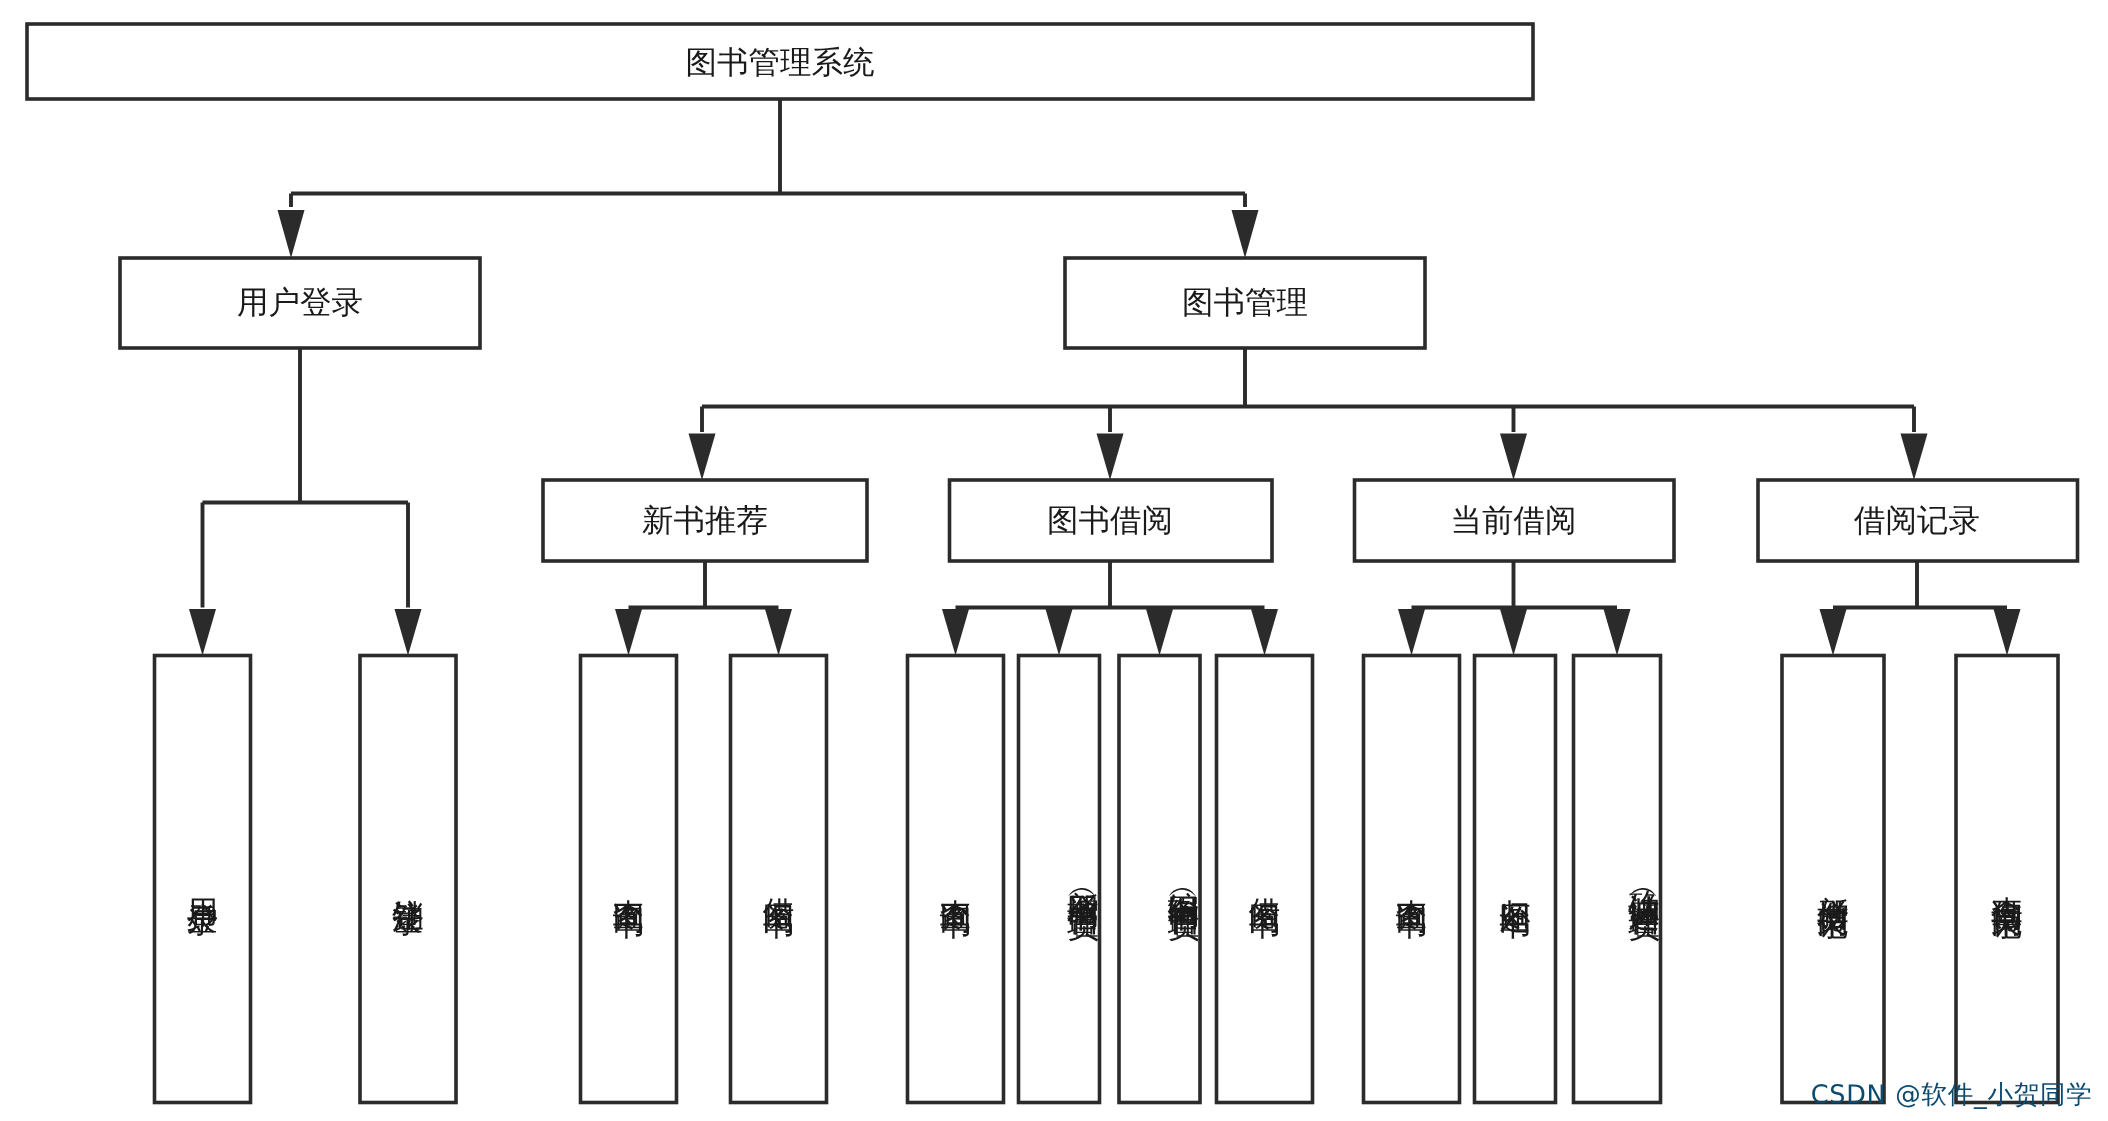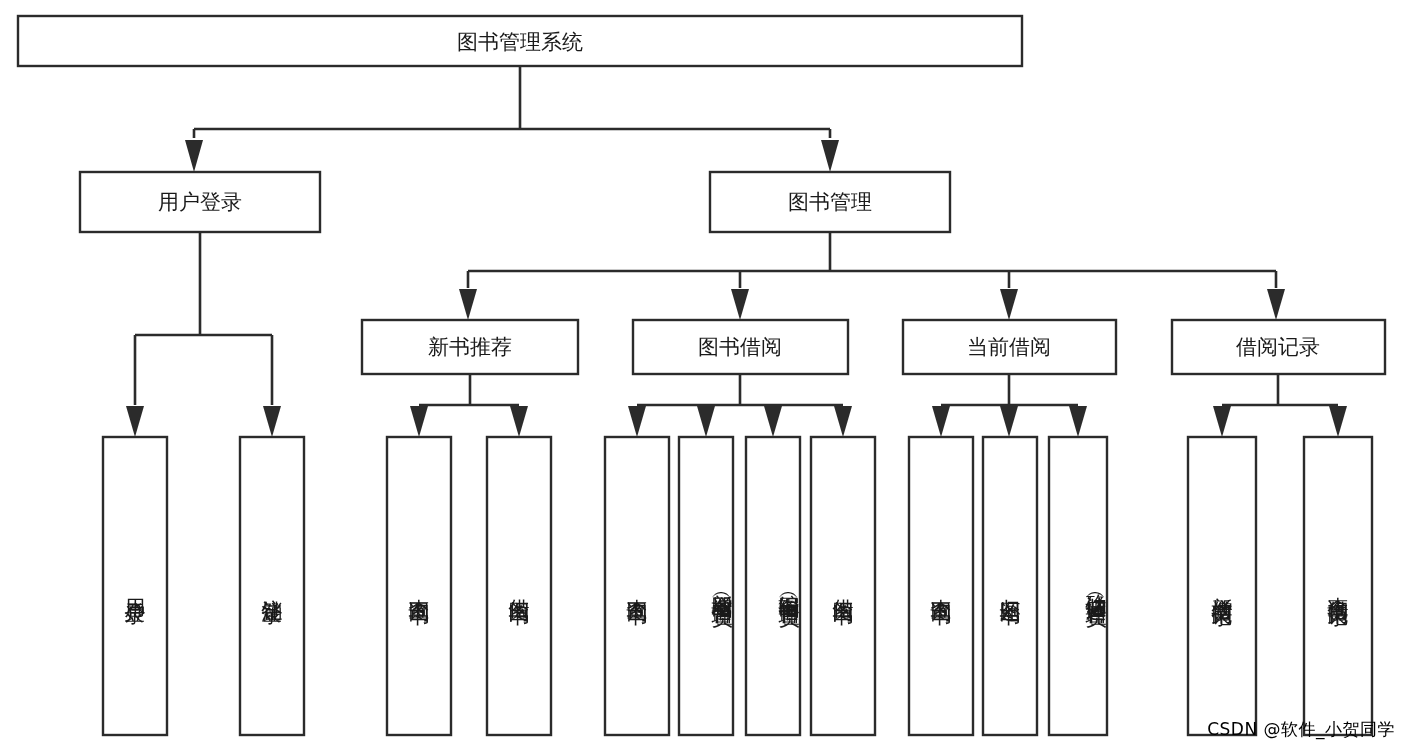--- a/index.html
+++ b/index.html
@@ -60,21 +60,21 @@
     justify-content: center;
     white-space: nowrap;
     pointer-events: none;
   }
   .watermark {
     position: absolute;
     right: 10px;
     bottom: 6px;
     font-family: "DejaVu Sans", "Liberation Sans", sans-serif;
     font-size: 17px;
-    color: #000000;
+    color: #0c4a6e;
     letter-spacing: 0.5px;
     white-space: nowrap;
   }
 </style>
 </head>
 <body>
 
 <div id="diagram-root">
 
   <svg class="diagram-canvas" viewBox="0 0 1405 747">

